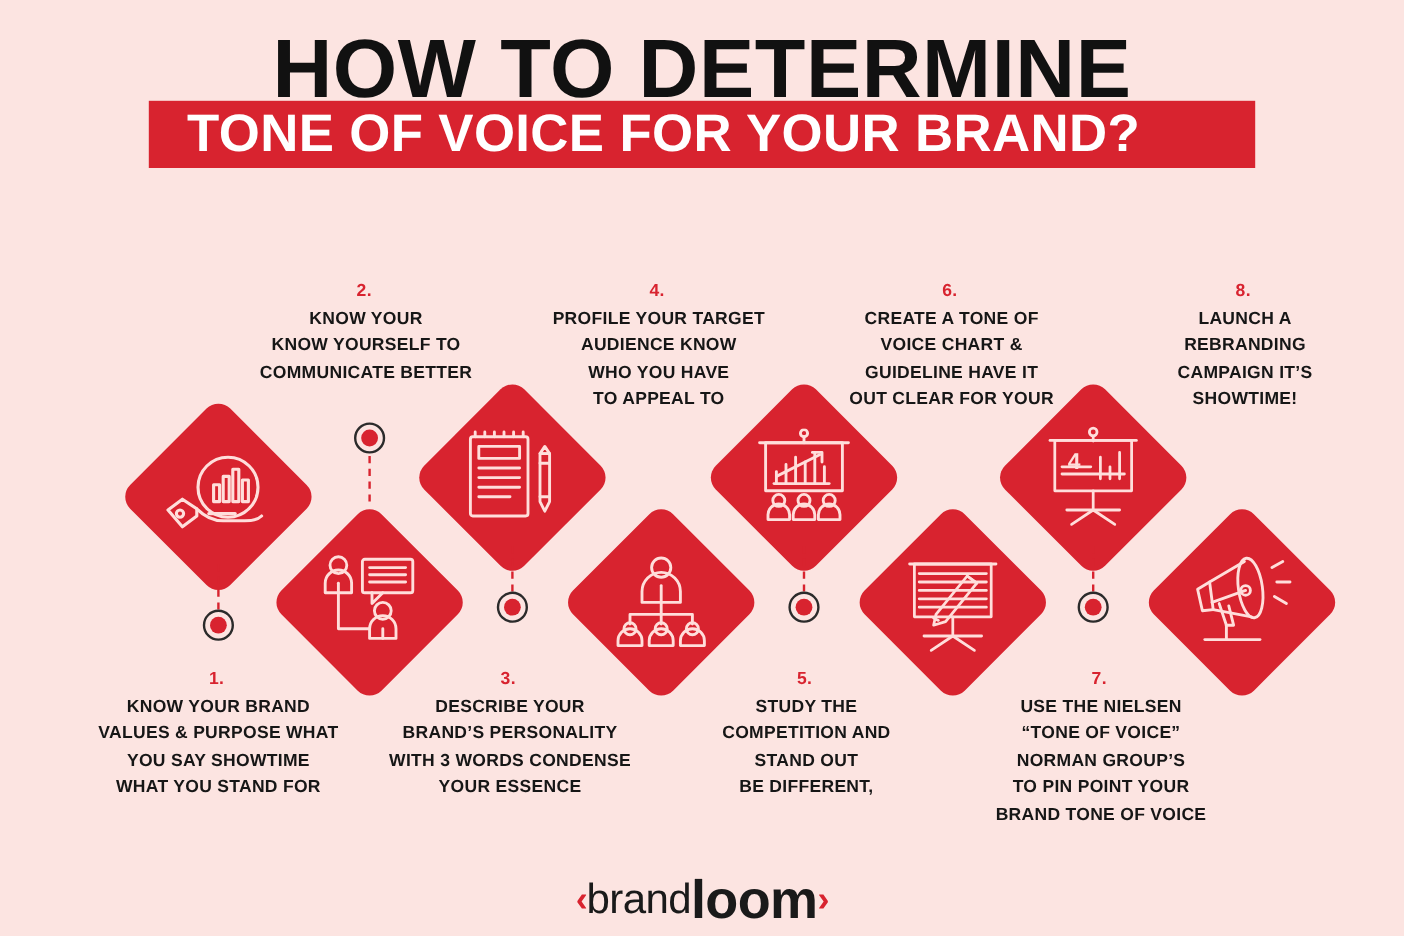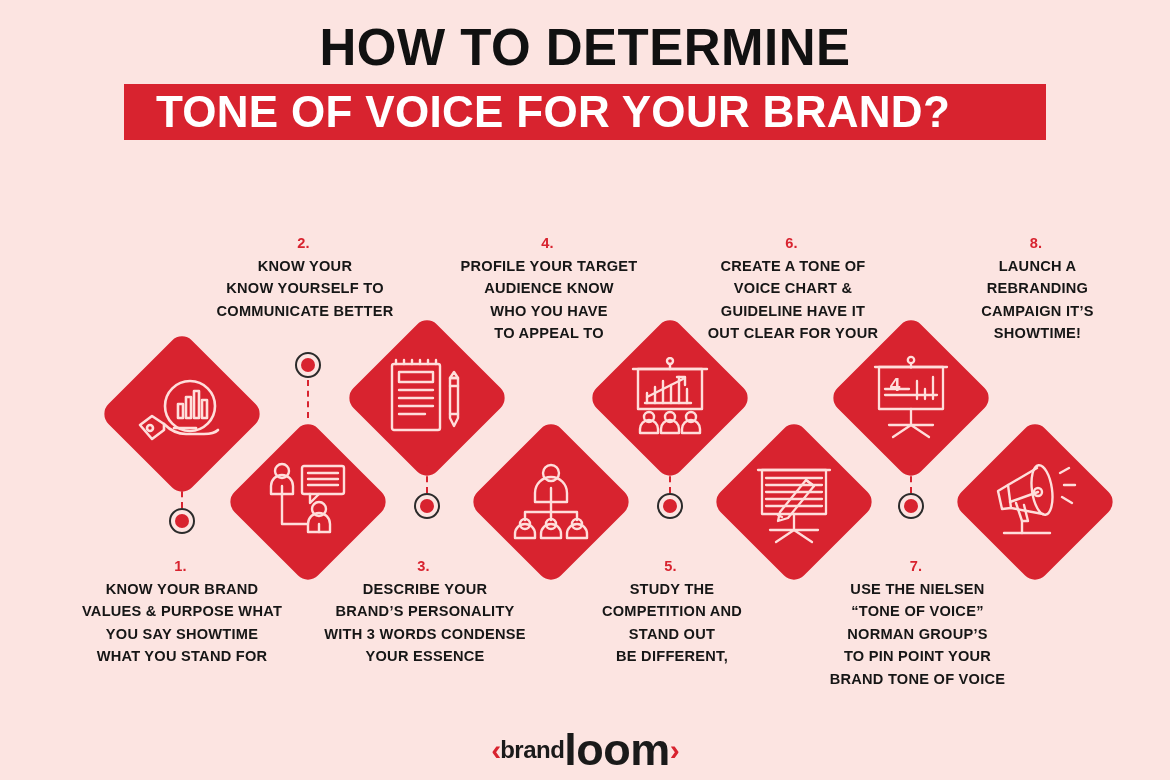--- a/index.html
+++ b/index.html
@@ -29,21 +29,21 @@
     position: absolute;
     top: 0; left: 0;
     width: 1170px;
   }
 
   .title-line1 {
     position: absolute;
     top: 18px; left: 0;
     width: 1170px;
     text-align: center;
-    font-size: 51px;
+    font-size: 69px;
     font-weight: bold;
     letter-spacing: 0.5px;
     color: #111111;
     font-family: "Liberation Sans", sans-serif;
     white-space: nowrap;
   }
 
   .title-band {
     position: absolute;
     top: 84px;
@@ -167,23 +167,23 @@
 
   .logo .chev {
     color: #D8232F;
     font-size: 30px;
     font-weight: bold;
     vertical-align: middle;
     letter-spacing: -1px;
   }
 
   .logo .brand-word {
-    font-size: 24px;
+    font-size: 35px;
     color: #1a1a1a;
-    font-weight: bold;
+    font-weight: normal;
     letter-spacing: -0.5px;
     vertical-align: middle;
   }
 
   .logo .loom-word {
     font-size: 45px;
     color: #1a1a1a;
     font-weight: bold;
     letter-spacing: -0.5px;
     vertical-align: middle;

